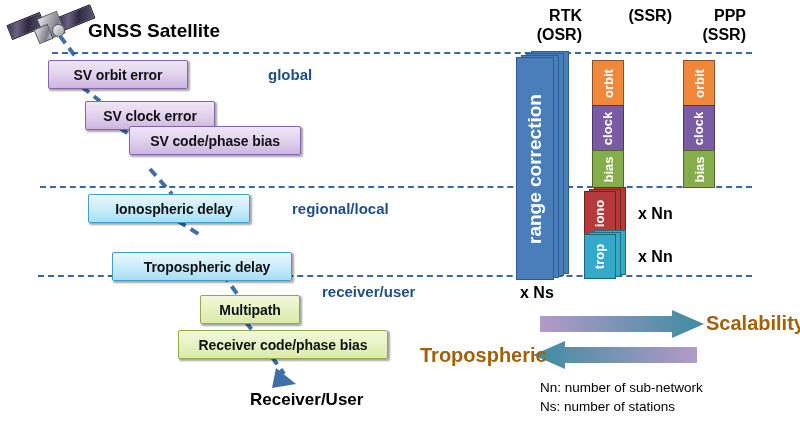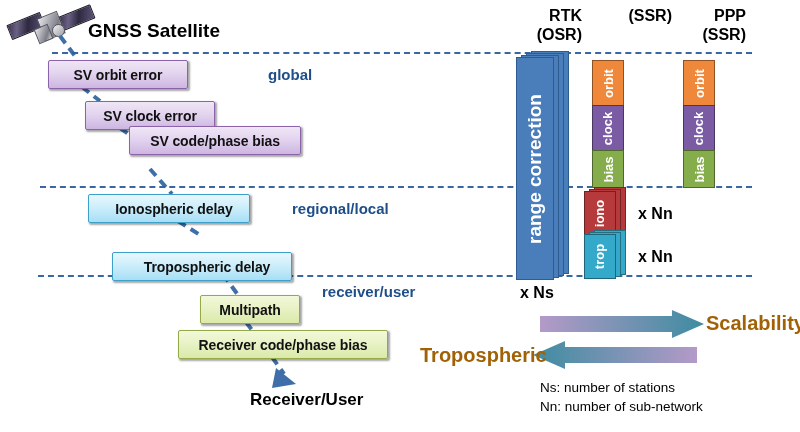--- a/index.html
+++ b/index.html
@@ -229,15 +229,15 @@
     <linearGradient id="gradConv" x1="0" y1="0" x2="1" y2="0">
       <stop offset="0%" stop-color="#3d8ca0"></stop>
       <stop offset="100%" stop-color="#b49ac8"></stop>
     </linearGradient>
   </defs>
   <polygon points="164,6 32,6 32,0 0,14 32,28 32,22 164,22" fill="url(#gradConv)"></polygon>
 </svg>
 <div class="arrowlabel" style="left:420px;top:344px;">Tropospheric</div>
 
 <div class="legend" style="left:540px;top:378px;">
+  <div>Nn: number of sub-network</div>
   <div>Ns: number of stations</div>
-  <div>Nn: number of sub-network</div>
 </div>
 
 </body></html>

